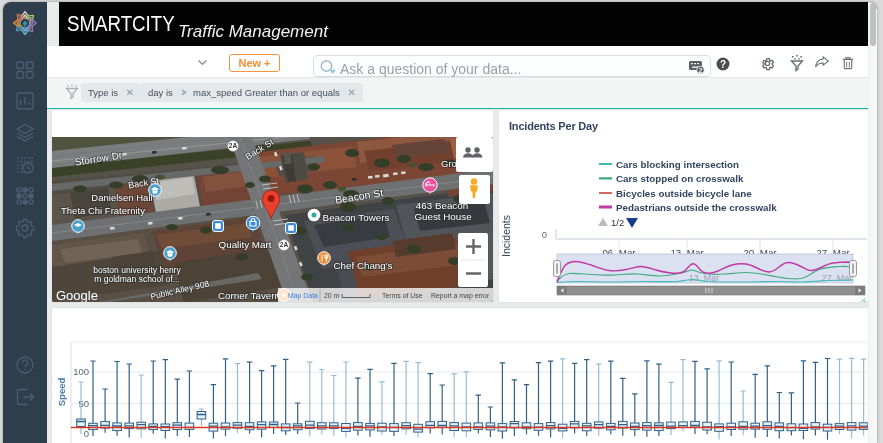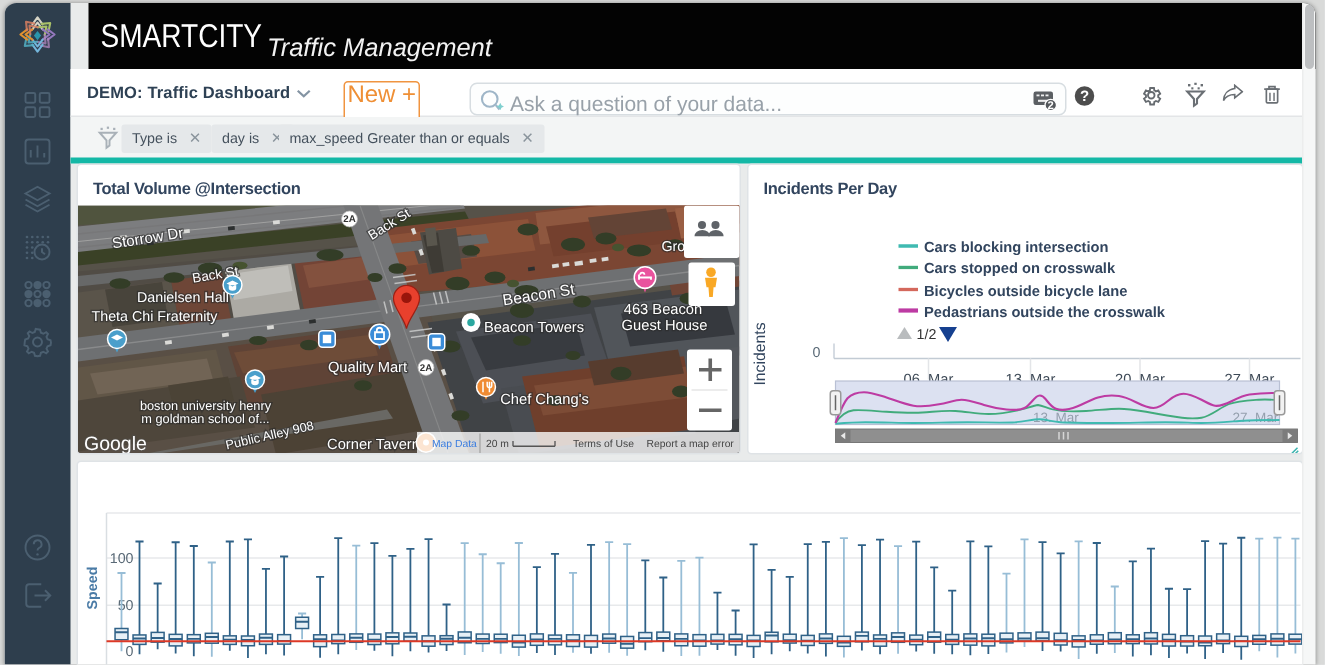--- a/index.html
+++ b/index.html
@@ -3,42 +3,41 @@
 <meta charset="utf-8">
 <style>
 * { margin:0; padding:0; box-sizing:border-box; }
 html,body { width:883px; height:443px; overflow:hidden; background:#d9dad9; font-family:"Liberation Sans", sans-serif; }
 #win { position:absolute; left:3px; top:2px; width:874px; height:441px; background:#e9ebeb; border-radius:8px 8px 0 0; overflow:hidden; box-shadow:0 0 3px rgba(0,0,0,.35); }
 #sidebar { position:absolute; left:0; top:0; width:44px; height:441px; background:#2e3e4d; }
 #header { position:absolute; left:56px; top:0; width:825px; height:44px; background:#030303; }
 #header .brand { position:absolute; left:8px; top:9px; color:#fff; font-size:22px; letter-spacing:0px; transform:scaleX(0.85); transform-origin:0 0; }
 #header .sub { position:absolute; left:119px; top:20px; color:#f2f2f2; font-size:17px;font-style:italic; }
 #toolbar { position:absolute; left:44px; top:44px; width:825px; height:32px; background:#fff; border-bottom:1px solid #e3e5e7; }
-#filters { position:absolute; left:44px; top:76px; width:825px; height:31px; background:#f3f5f5; border-bottom:4px solid #14b8a6; }
+#filters { position:absolute; left:44px; top:76px; width:825px; height:31px; background:#f3f5f5; border-bottom:1px solid #14b8a6; }
 .chip { position:absolute; top:5px; height:19px; background:#e5e8ea; border-radius:2px; color:#44505c; font-size:9.5px; line-height:19px; padding:0 7px; white-space:nowrap; }
 .chip .x { color:#8a949c; font-size:10px; margin-left:5px; }
 #scrollcol { position:absolute; right:0; top:0; width:9px; height:441px; background:#f6f7f7; border-left:1px solid #eceded; }
 #scrollthumb { position:absolute; right:1.5px; top:1px; width:6px; height:43px; background:#bdbfc1; border-radius:3px; }
 .card { position:absolute; background:#fff; border:1px solid #dfe3e6; border-radius:3px; overflow:hidden; }
 .ctitle { position:absolute; left:10px; top:10px; font-size:11px; font-weight:bold; color:#32455e; letter-spacing:-0.2px; }
 #demo { position:absolute; left:11px; top:10px; font-size:11px; font-weight:bold; color:#2e4154; letter-spacing:0.1px; }
-#newbtn { position:absolute; left:182px; top:8px; width:51px; height:29px; border:1px solid #f09440; border-radius:3px; color:#ef8f35; font-size:16px; font-weight:normal; text-align:center; line-height:17px; background:#fff; }
+#newbtn { position:absolute; left:182px; top:8px; width:51px; height:18px; border:1px solid #f09440; border-radius:3px; color:#ef8f35; font-size:11px; font-weight:bold; text-align:center; line-height:17px; background:#fff; }
 #search { position:absolute; left:266px; top:9px; width:398px; height:22px; border:1px solid #d7dde1; border-radius:5px; background:#fdfefe; }
 #search .ph { position:absolute; left:26px; top:5px; font-size:14px; color:#98a1a9; }
 </style>
 </head>
 <body>
 <div id="win">
   <div id="sidebar"></div>
   <div id="header">
     <div class="brand">SMARTCITY</div>
     <div class="sub">Traffic Management</div>
   </div>
   <div id="toolbar">
-    <div id="demo">DEMO: Traffic Dashboard</div>
     <svg style="position:absolute;left:150px;top:13px" width="11" height="7">
         <path d="M1.5 1.5 L5.5 5.2 L9.5 1.5" stroke="#8494a3" stroke-width="1.5" fill="none"></path>
       </svg>
     <div id="newbtn">New +</div>
     <div id="search">
       <svg style="position:absolute;left:5px;top:3px" width="20" height="16" viewBox="0 0 20 16">
         <circle cx="7.5" cy="7" r="5.2" fill="none" stroke="#9fb6c8" stroke-width="1.4"></circle>
         <path d="M11.5 11 L14 14" stroke="#9fb6c8" stroke-width="1.4"></path>
         <path d="M14.5 9.5 l0.8 1.7 1.7 0.8 -1.7 0.8 -0.8 1.7 -0.8 -1.7 -1.7 -0.8 1.7 -0.8 z" fill="#7fd0cf"></path>
       </svg>
@@ -88,21 +87,20 @@
           <rect x="8.2" y="0.4" width="1.5" height="1.5"></rect>
           <rect x="12.4" y="1.2" width="1.5" height="1.5"></rect>
         </g>
     </svg>
     <div class="chip" style="left:34px">Type is <span class="x">✕</span></div>
     <div class="chip" style="left:94px">day is <span class="x">✕</span></div>
     <div class="chip" style="left:139px">max_speed Greater than or equals <span class="x">✕</span></div>
   </div>
 
   <div class="card" id="mapcard" style="left:48px; top:107px; width:443px; height:194px;">
-    <div class="ctitle">Total Volume @Intersection</div>
     <svg style="position:absolute;left:0px;top:27px" width="441" height="166" viewBox="0 0 441 166">
       <defs>
           <clipPath id="mapclip">
             <rect x="0" y="0" width="441" height="166"></rect>
           </clipPath>
         </defs>
       <g clip-path="url(#mapclip)">
       <rect x="0" y="0" width="441" height="166" fill="#5a564e"></rect>
       <polygon points="0,0 255,0 255,2 0,13" fill="#545842"></polygon>
       <polygon points="0,30 258,4 262,12 0,40" fill="#3d4429"></polygon>

